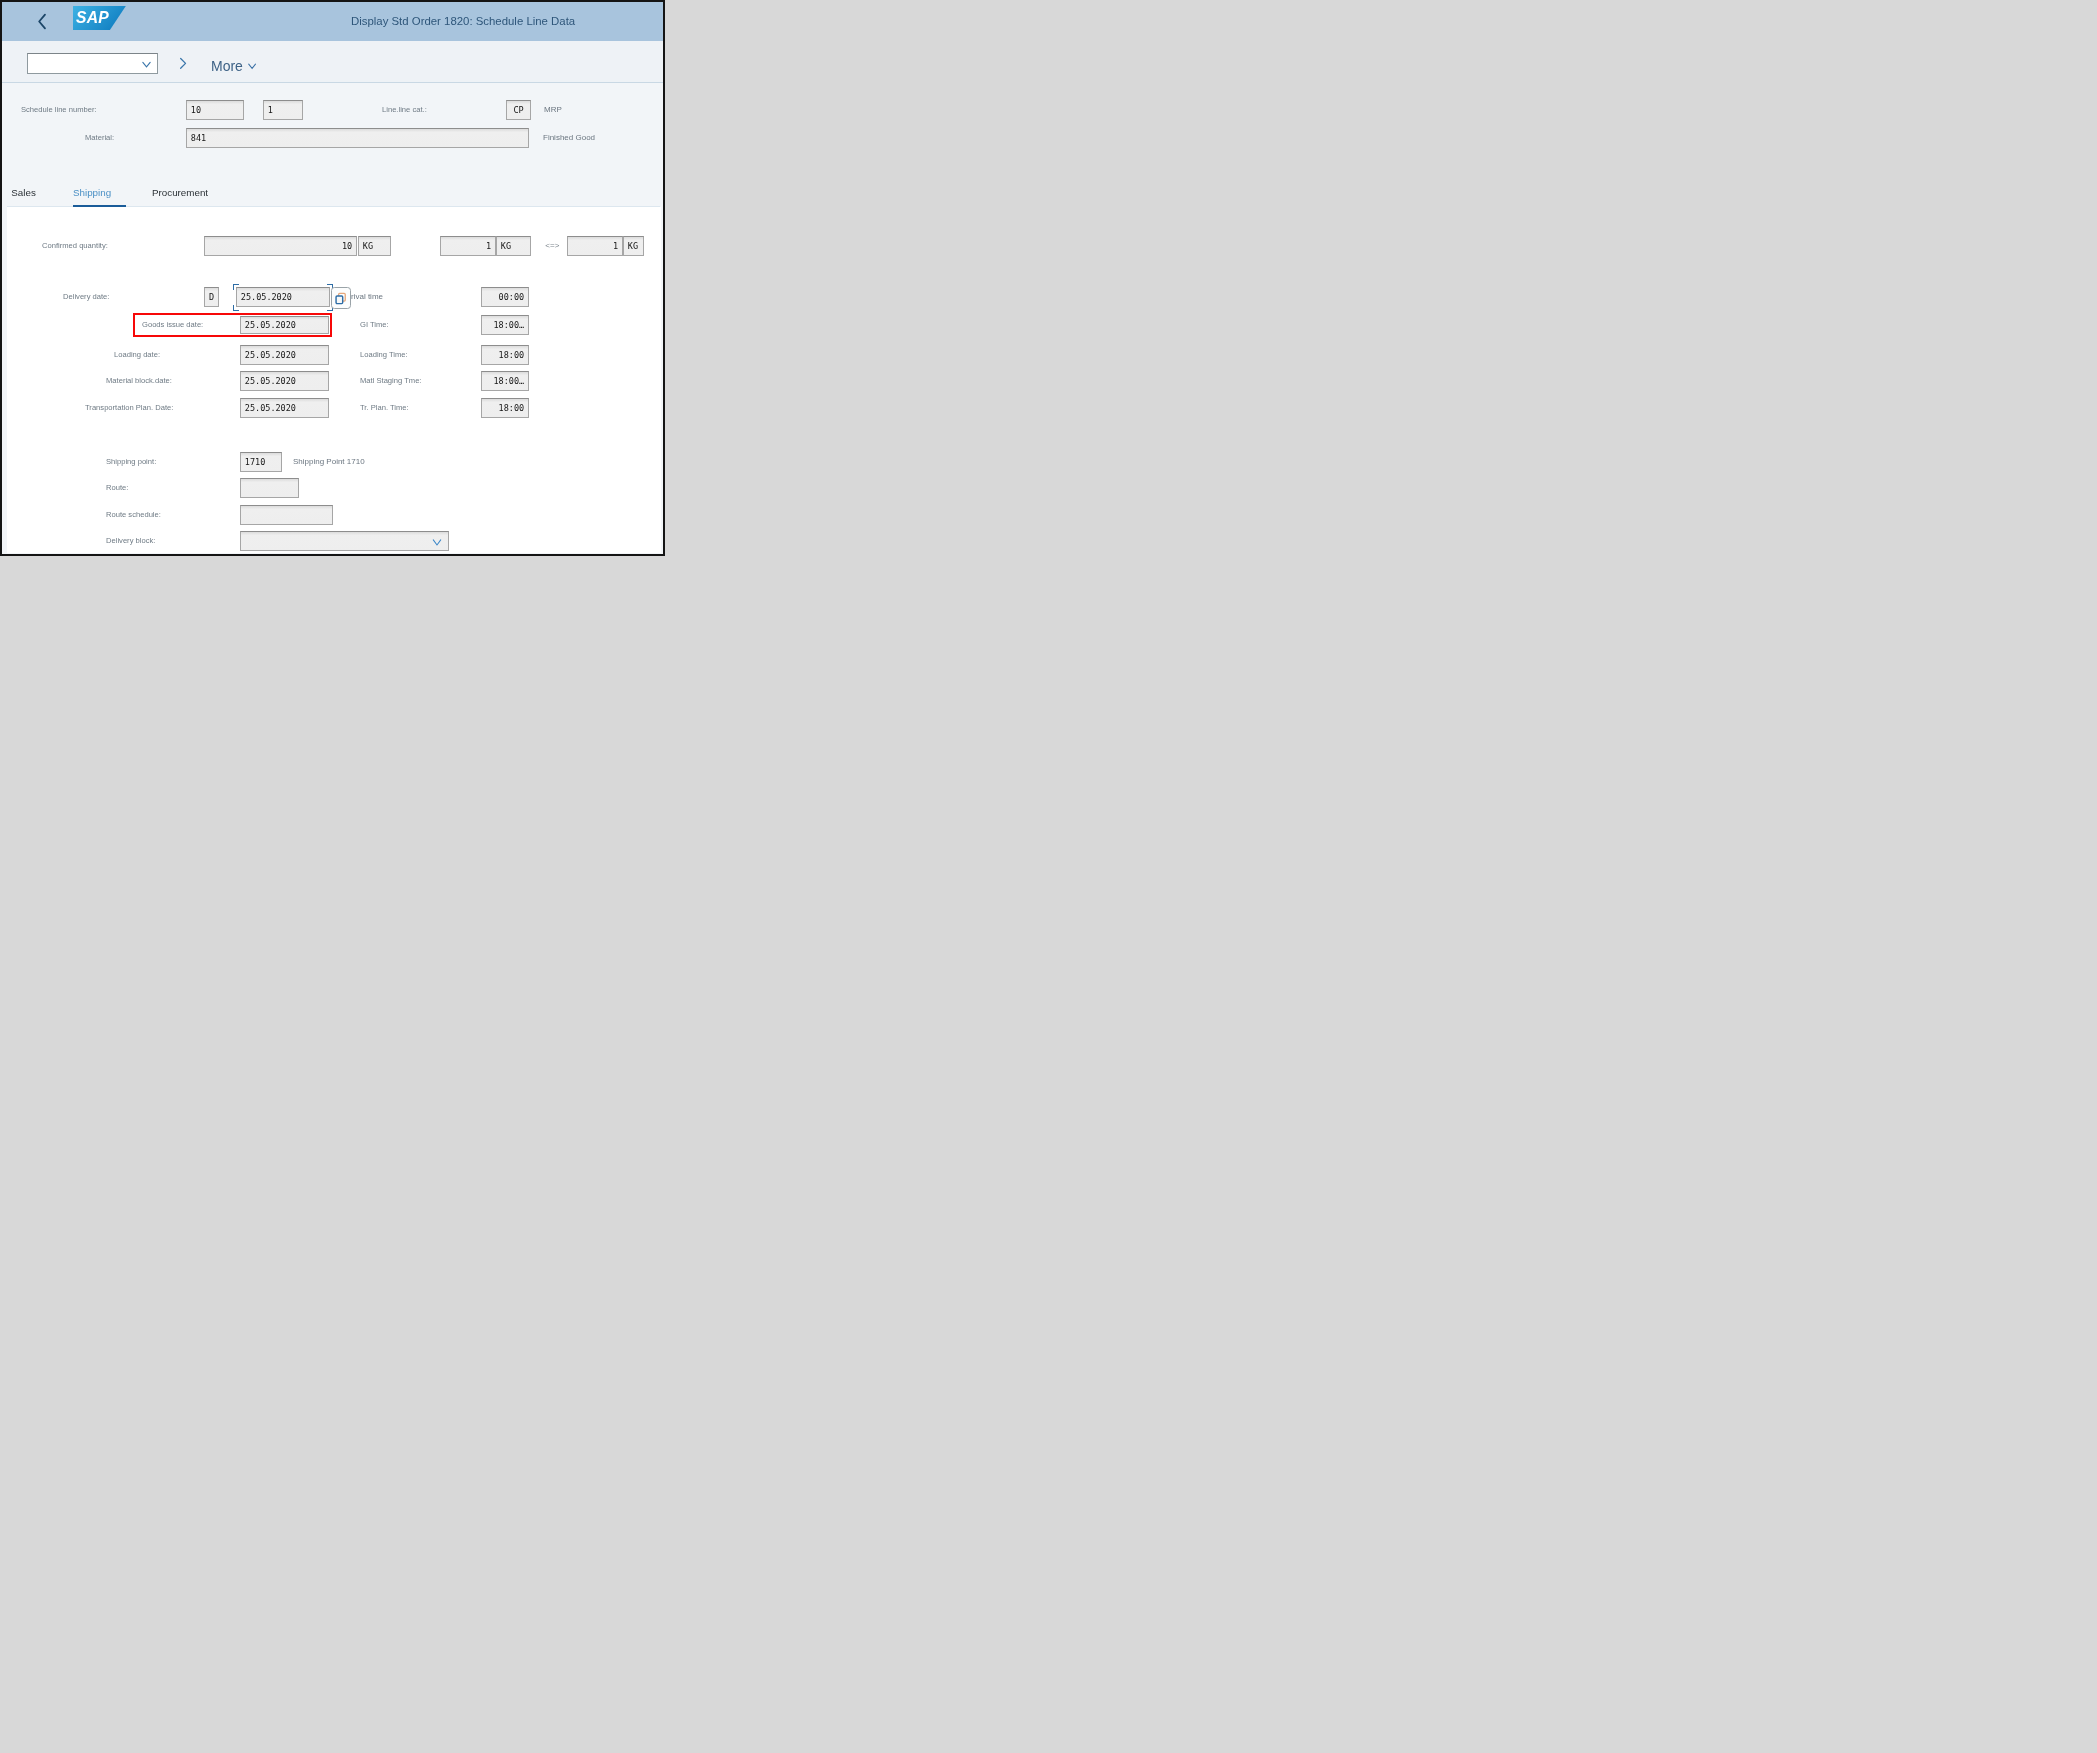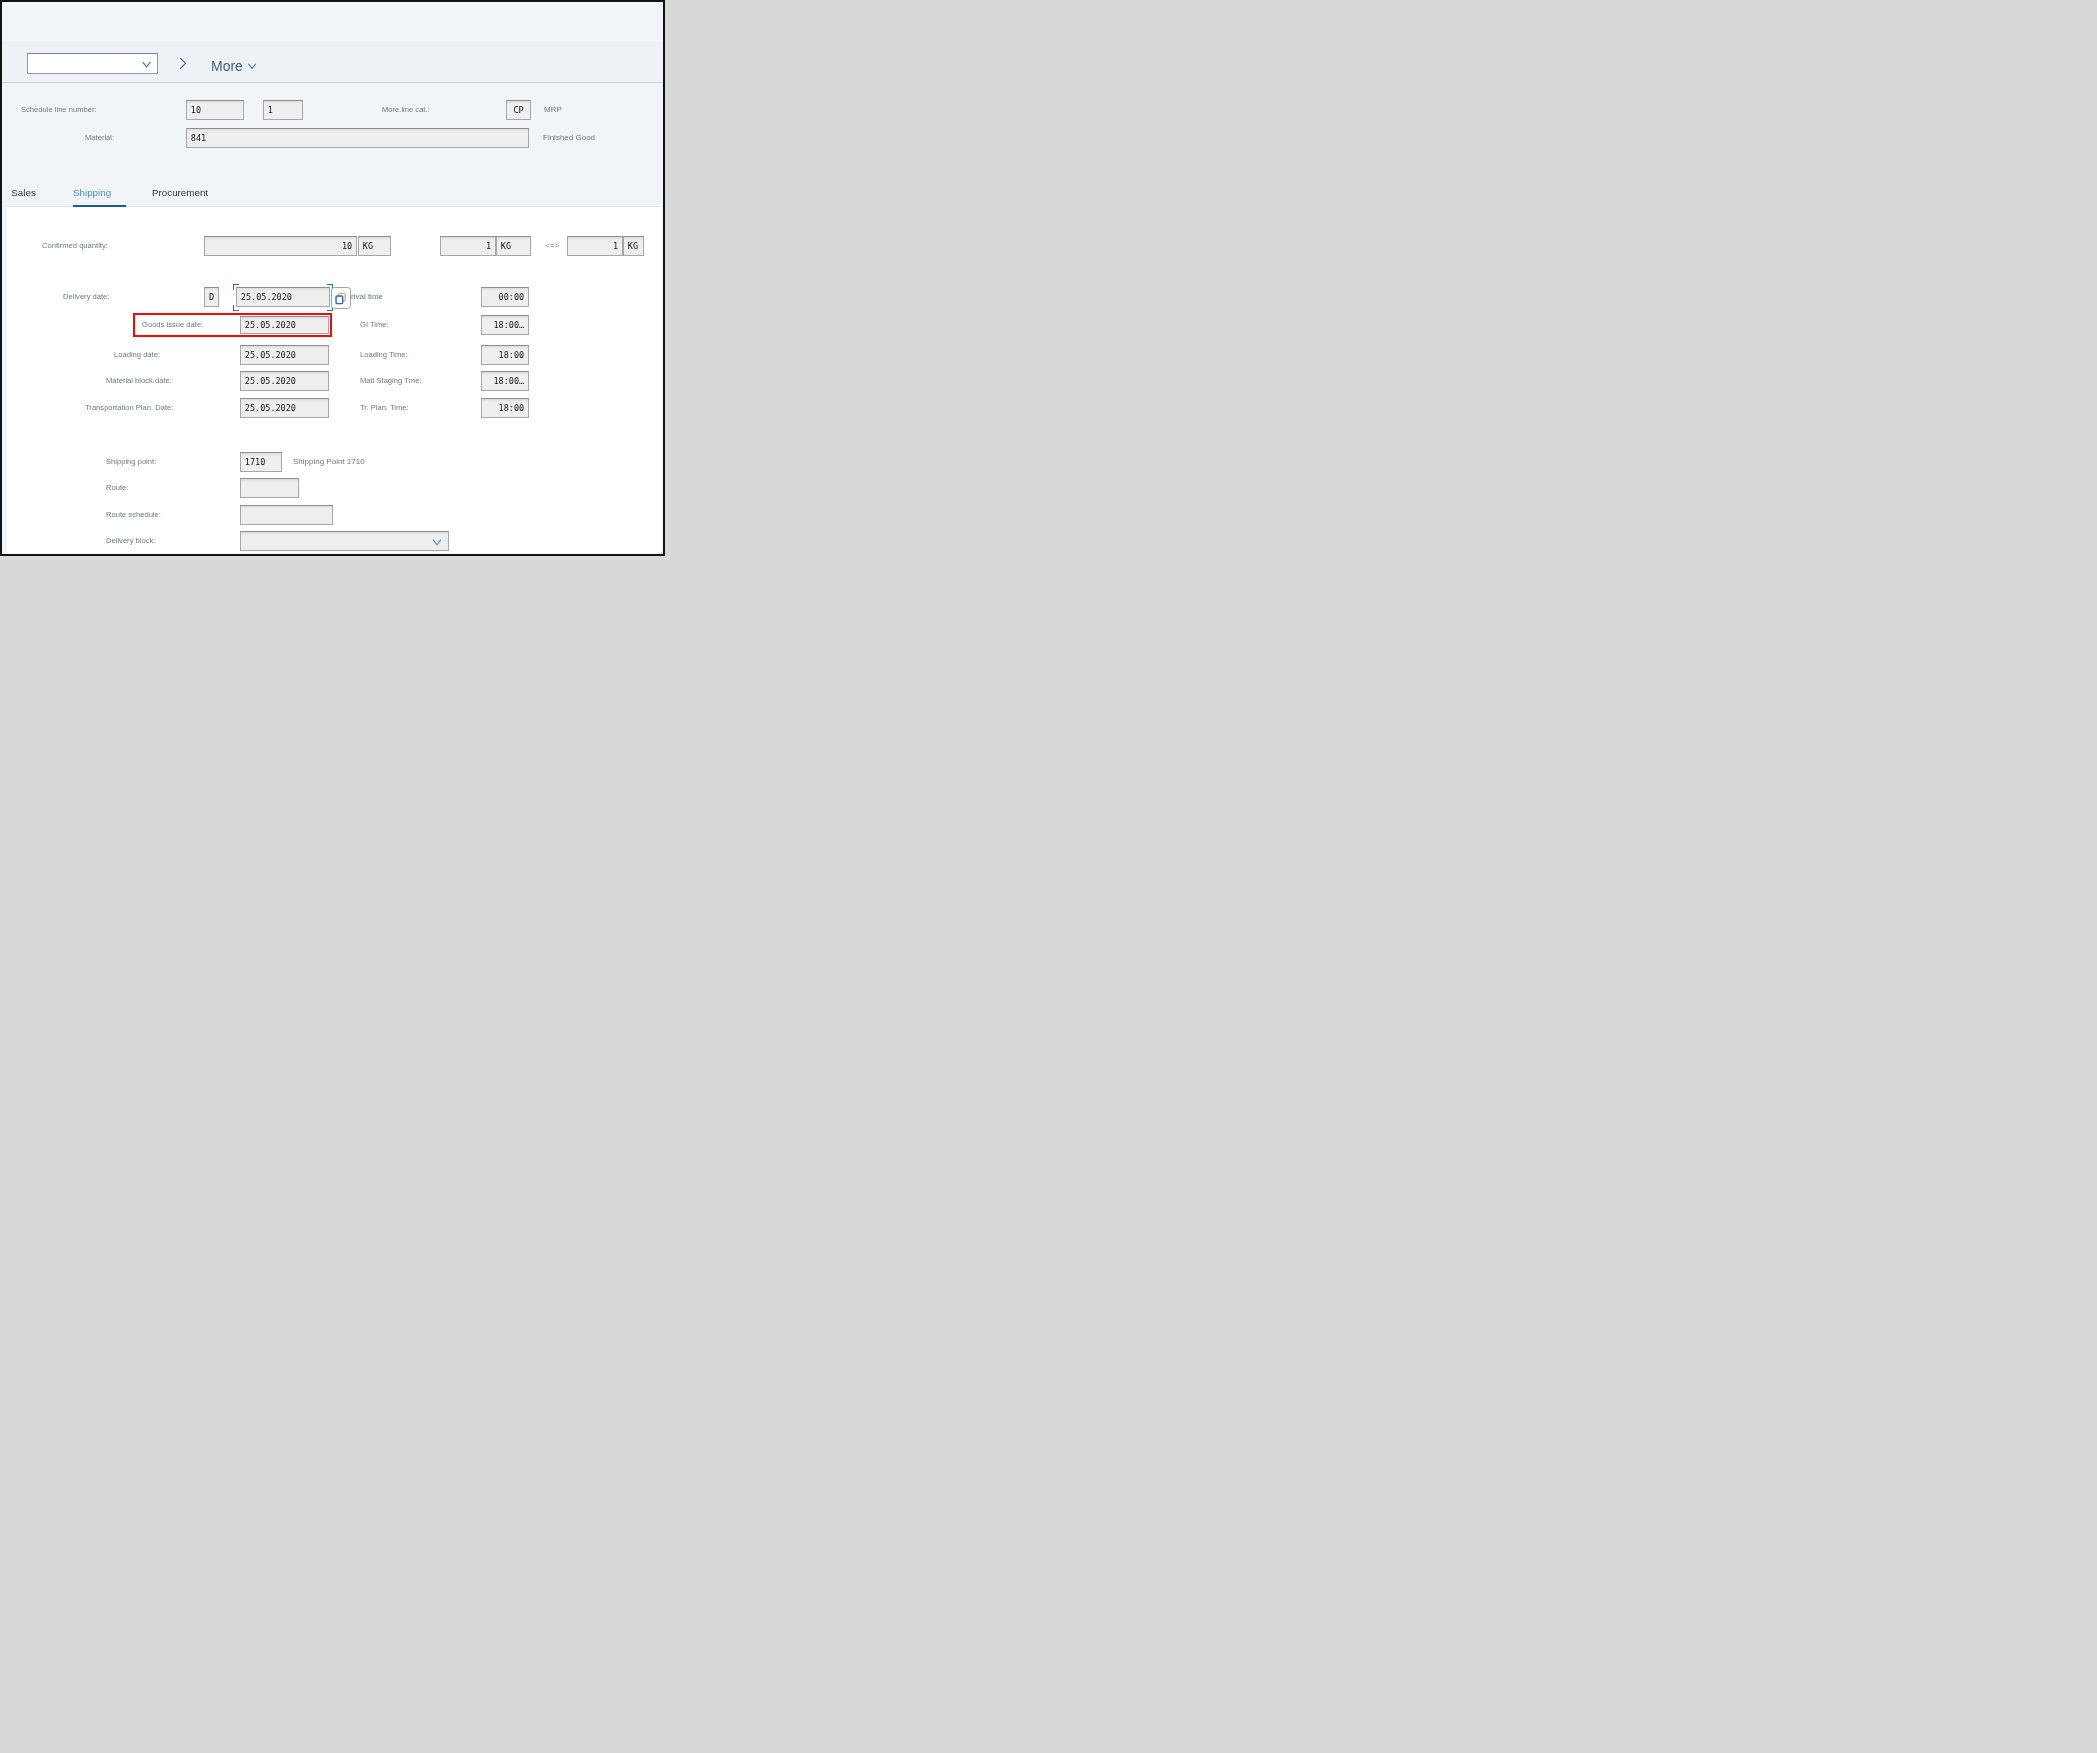--- a/index.html
+++ b/index.html
@@ -52,20 +52,31 @@
   .copybtn{position:absolute;left:329px;top:285px;width:19.5px;height:22px;background:#fcfdfd;
            border:0.8px solid #9aa3a8;border-radius:3.4px;box-sizing:border-box;}
   .equiv{position:absolute;color:#7d868d;font-size:8px;line-height:20.4px;height:20.4px;text-align:center;}
   .ddchev{position:absolute;right:5.1px;top:6px;}
 </style>
 </head>
 <body>
 
 <div class="frame">
 
+  <div class="hdr">
+    <div class="abs" style="left:34px;top:11px;">
+      <svg width="12.7" height="17" viewBox="0 0 24 32">
+        <path d="M17 3 L6 16 L17 29" fill="none" stroke="#1c4668" stroke-width="3.4" stroke-linecap="round" stroke-linejoin="round"></path>
+      </svg>
+    </div>
+    <div class="logo">
+      <span>SAP</span>
+    </div>
+    <div class="title">Display Std Order 1820: Schedule Line Data</div>
+  </div>
 
   <div class="tbar"></div>
   <div class="combo">
     <span class="val"></span>
     <svg width="11" height="9.3" viewBox="0 0 24 20">
       <path d="M4 5 L12 15 L20 5" fill="none" stroke="#3a76ab" stroke-width="2.4" stroke-linecap="round"></path>
     </svg>
   </div>
   <div class="abs" style="left:176px;top:55px;">
     <svg width="10.2" height="12.7" viewBox="0 0 20 26">
@@ -76,21 +87,21 @@
     <span class="morelbl">More</span>
     <svg width="10.2" height="8.5" viewBox="0 0 24 20">
       <path d="M4 5 L12 15 L20 5" fill="none" stroke="#3d72a6" stroke-width="2.4" stroke-linecap="round"></path>
     </svg>
   </div>
 
   <div class="lbl" style="left:19px;width:162px;top:98px;">Schedule line number:</div>
   <div class="fld" style="left:184px;top:98px;width:58px;">10</div>
   <div class="fld" style="left:261px;top:98px;width:40px;">1</div>
 
-  <div class="lbl" style="left:380px;width:121px;top:98px;">More.line cat.:</div>
+  <div class="lbl" style="left:380px;width:121px;top:98px;">Line.line cat.:</div>
   <div class="fld ctr" style="left:504px;top:98px;width:25px;">CP</div>
   <div class="desc" style="left:542px;top:98px;">MRP</div>
 
   <div class="lbl" style="left:83px;width:98px;top:126px;">Material:</div>
   <div class="fld" style="left:184px;top:126px;width:343px;">841</div>
   <div class="desc" style="left:541px;top:126px;">Finished Good</div>
 
   <div class="tab" style="left:9.3px;">Sales</div>
   <div class="tab active" style="left:71px;">Shipping</div>
   <div class="tab" style="left:150px;">Procurement</div>

